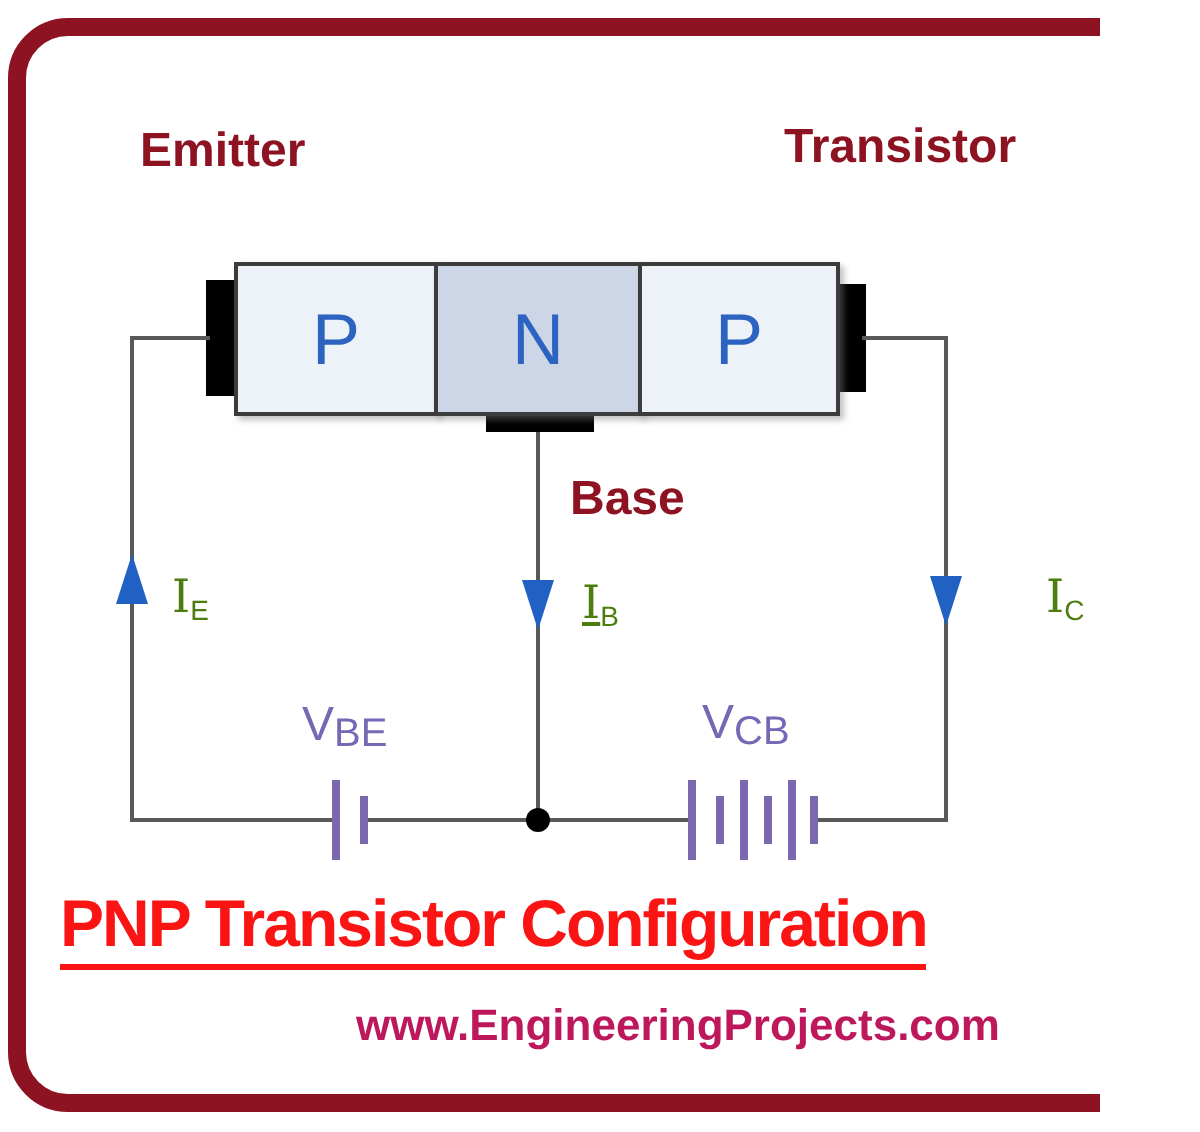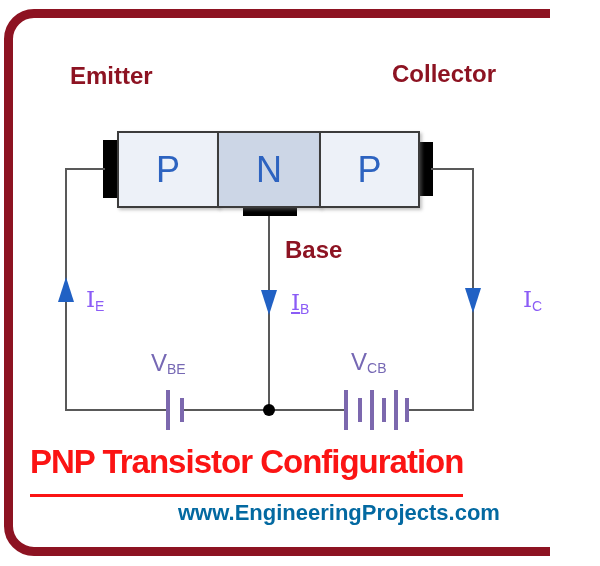--- a/index.html
+++ b/index.html
@@ -72,54 +72,54 @@
   .arrow-down {
     border-left: 8px solid transparent; border-right: 8px solid transparent;
     border-top: 25px solid #2161c4;
   }
   .arrow-ie { left: 58px;  top: 277px; }
   .arrow-ib { left: 261px; top: 290px; }
   .arrow-ic { left: 465px; top: 288px; }
 
   .current-label {
     position: absolute; font-family: "DejaVu Serif", serif;
-    font-size: 23px; color: #8b5cf6; white-space: nowrap;
+    font-size: 23px; color: #4d7c0f; white-space: nowrap;
   }
   .current-label sub { font-size: 14px; vertical-align: -4px; font-family: "Liberation Sans", sans-serif; }
   .label-ie { left: 86px;  top: 286px; }
   .label-ib { left: 291px; top: 289px; text-decoration: underline; }
   .label-ic { left: 491px; top: 286px; margin-left: 32px; }
 
   .voltage-label {
     position: absolute; font-size: 24px; color: #7668b4; white-space: nowrap;
   }
-  .voltage-label sub { font-size: 14px; vertical-align: -3px; }
+  .voltage-label sub { font-size: 20px; vertical-align: -3px; }
   .label-vbe { left: 151px; top: 349px; }
   .label-vcb { left: 351px; top: 348px; text-align: center; }
 
   .diagram-title {
     position: absolute; left: 30px; top: 443px;
     font-size: 33px; font-weight: bold; color: #fb1414;
-    border-bottom: 3px solid #fb1414; padding-bottom: 13px;
+    border-bottom: 3px solid #fb1414; padding-bottom: 1px;
     letter-spacing: -1px; white-space: nowrap;
   }
   .website {
     position: absolute; left: 178px; top: 500px;
-    font-size: 22px; font-weight: bold; color: #0369a1; white-space: nowrap; text-align: right;
+    font-size: 22px; font-weight: bold; color: #be185d; white-space: nowrap; text-align: right;
   }
 </style>
 </head>
 <body>
 
 <div class="canvas">
 
   <div class="frame"></div>
 
   <div class="terminal-label emitter-label">Emitter</div>
-  <div class="terminal-label collector-label">Collector</div>
+  <div class="terminal-label collector-label">Transistor</div>
 
   <div class="electrode electrode-left"></div>
   <div class="electrode electrode-right"></div>
   <div class="electrode electrode-base"></div>
 
   <div class="region region-p region-1">
     <span>P</span>
   </div>
   <div class="region region-n region-2">
     <span>N</span>

